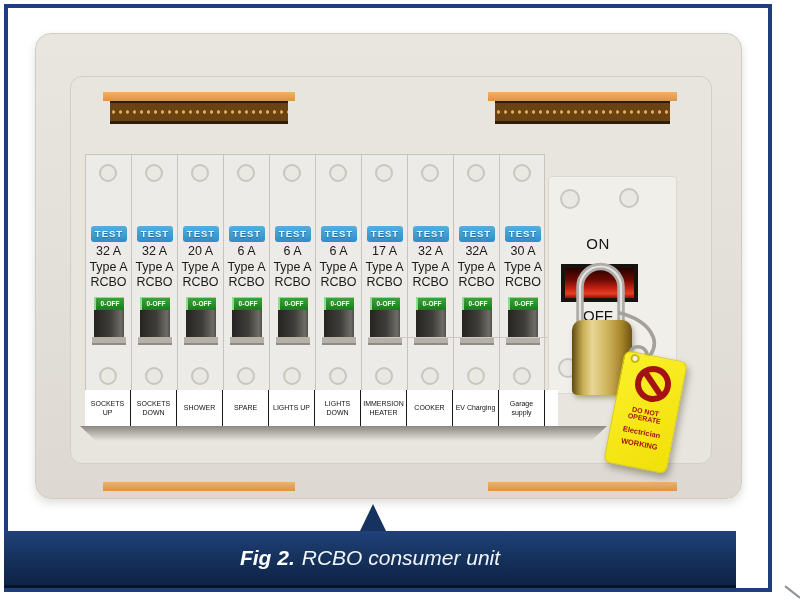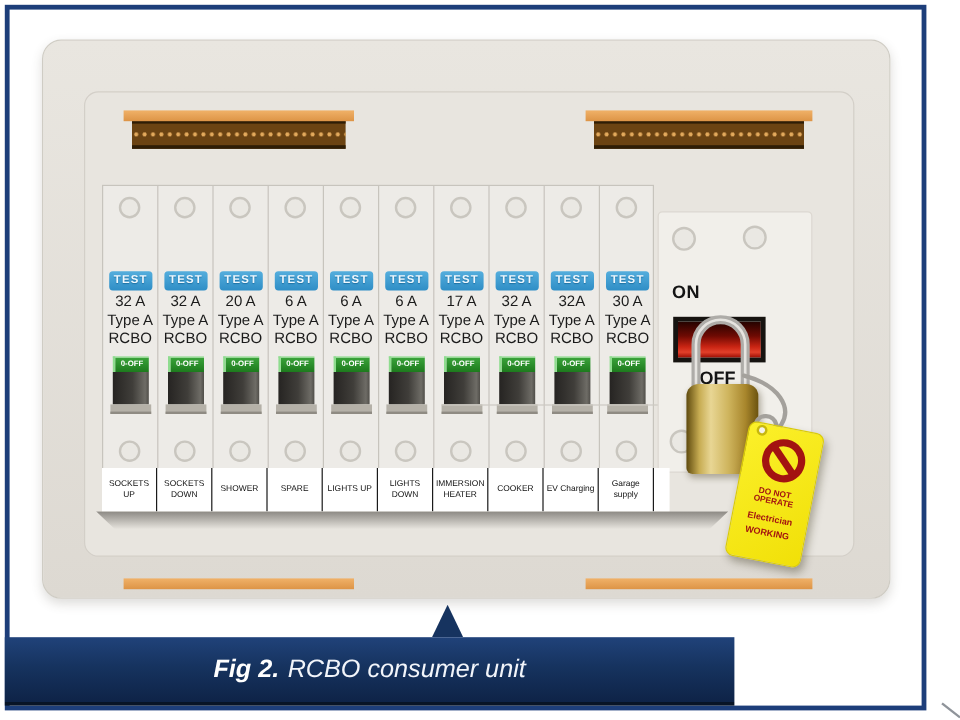--- a/index.html
+++ b/index.html
@@ -2,21 +2,21 @@
 <html><head>
 <meta charset="utf-8">
 <style>
   html,body{margin:0;padding:0;background:#fff;}
   .stage{position:relative;width:800px;height:600px;background:#fff;overflow:hidden;
          font-family:"Liberation Sans",sans-serif;}
   
   .frame{position:absolute;left:4px;top:4px;width:760px;height:580px;
          border:4px solid #1d3e7a;background:#fff;}
   
-  .banner{position:absolute;left:4px;top:531px;width:608px;height:54px;
+  .banner{position:absolute;left:4px;top:531px;width:732px;height:54px;
           background:linear-gradient(180deg,#20427a 0%,#16335f 45%,#0e2347 100%);
           border-bottom:3px solid #081426;z-index:30;
           display:flex;align-items:center;justify-content:center;}
   .banner .cap{color:#f2f5fa;font-size:21px;font-style:italic;}
   .banner .cap b{font-weight:700;color:#ffffff;margin-right:7px;}
   .pointer{position:absolute;left:360px;top:504px;width:26px;height:27px;
            background:#16335f;clip-path:polygon(50% 0,100% 100%,0 100%);z-index:29;}
   .corner-mark{position:absolute;left:783px;top:591px;width:19px;height:2px;
                background:#8f949a;transform:rotate(38deg);}
   
@@ -68,24 +68,24 @@
   .strip-shadow{position:absolute;left:80px;top:426px;width:527px;height:15px;z-index:4;
         background:linear-gradient(180deg,rgba(62,59,54,.55),rgba(62,59,54,0));
         clip-path:polygon(0 0,100% 0,97% 100%,3% 100%);}
   
   .main-panel{position:absolute;left:548px;top:176px;width:127px;height:216px;border-radius:4px;
         background:#f1efea;border:1px solid #dcd8d1;}
   .main-panel .screw.tl{left:11px;top:12px;width:20px;height:20px;}
   .main-panel .screw.tr{left:70px;top:11px;width:20px;height:20px;}
   .main-panel .screw.bl{left:9px;top:181px;width:20px;height:20px;}
   .main-panel .screw.br{left:70px;top:181px;width:20px;height:20px;}
-  .on-label{position:absolute;left:560px;top:235px;width:76px;text-align:left;
-        font-size:15px;font-weight:700;color:#141414;letter-spacing:.5px;z-index:6;}
+  .on-label{position:absolute;left:560px;top:235px;width:76px;text-align:center;
+        font-size:15px;font-weight:400;color:#141414;letter-spacing:.5px;z-index:6;}
   .off-label{position:absolute;left:560px;top:307px;width:76px;text-align:center;
-        font-size:15px;font-weight:700;color:#141414;z-index:6;}
+        font-size:15px;font-weight:400;color:#141414;z-index:6;}
   .red-switch{position:absolute;left:561px;top:264px;width:77px;height:38px;box-sizing:border-box;
         border:4px solid #161310;z-index:7;
         background:linear-gradient(180deg,#240300 0%,#6e0a03 40%,#c92413 70%,#e2402a 85%,#9c0e04 100%);}
   .lock-svg{position:absolute;left:0;top:0;width:800px;height:600px;pointer-events:none;z-index:8;}
   .padlock{position:absolute;left:572px;top:320px;width:60px;height:75px;z-index:9;
         border-radius:10px 10px 5px 5px;
         background:linear-gradient(90deg,#5f4a0e 0%,#c7ac52 18%,#e8d694 34%,#cfb55e 58%,#a8862c 82%,#6b5310 100%);
         box-shadow:2px 3px 5px rgba(60,50,20,.35);}
   .wire-svg{position:absolute;left:0;top:0;width:800px;height:600px;pointer-events:none;z-index:10;}
   

